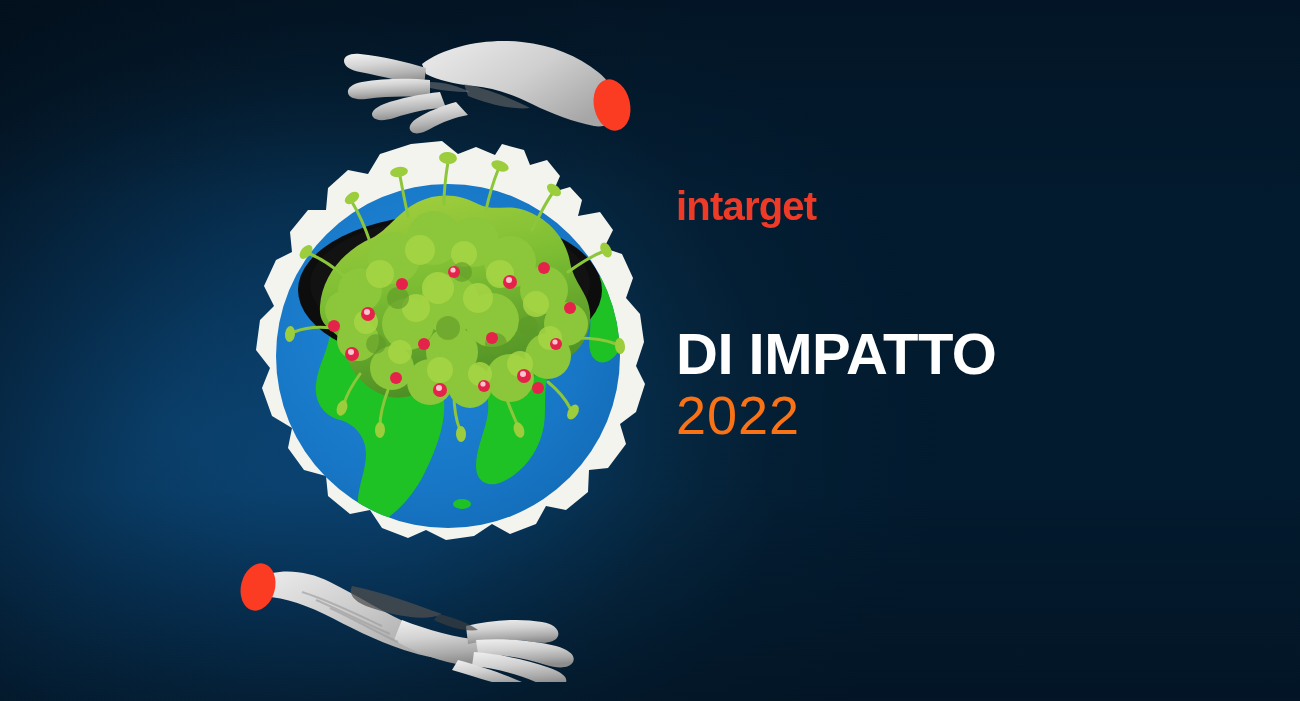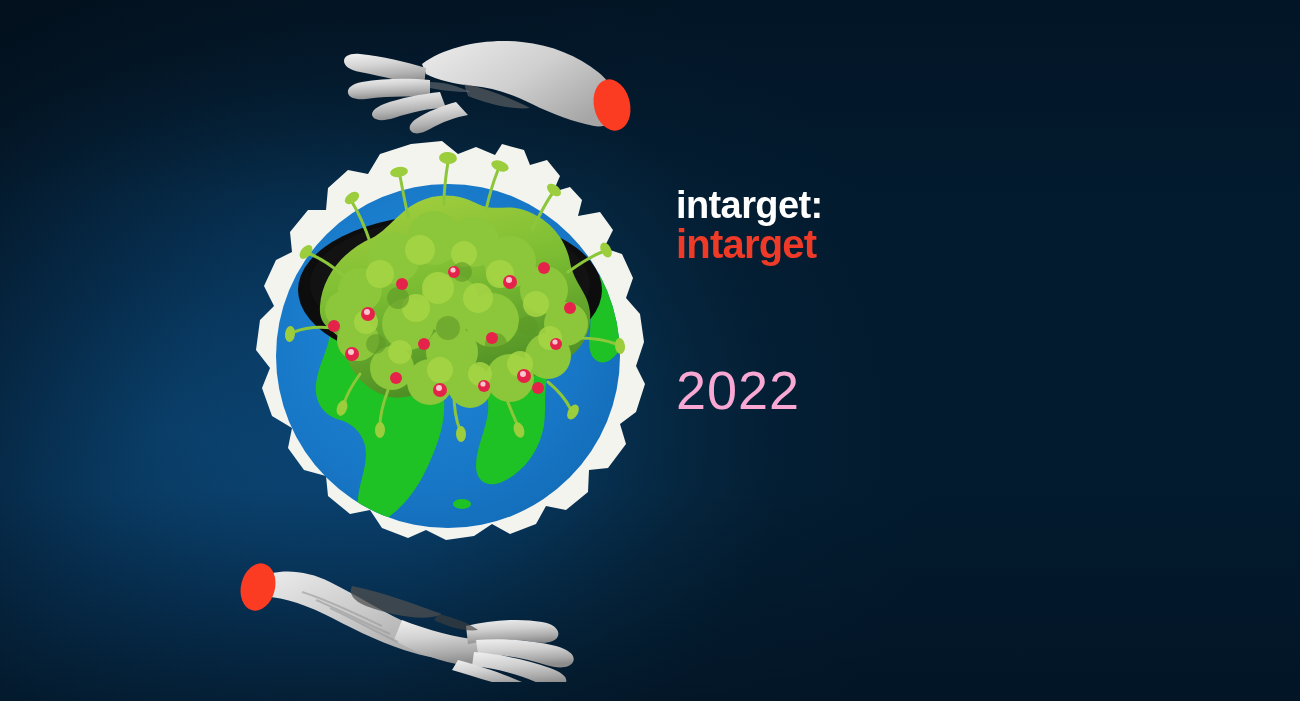--- a/index.html
+++ b/index.html
@@ -107,21 +107,21 @@
     line-height: 1.02;
     color: #ffffff;
   }
   .headline-year {
     display: block;
     margin-top: 4px;
     font-size: 54px;
     font-weight: 300;
     letter-spacing: 1px;
     line-height: 1.05;
-    color: #f9a8d4;
+    color: #f97316;
   }
 </style>
 </head>
 <body>
 
 <div id="cover">
 
   <div class="bg-base"></div>
   <div class="bg-glow"></div>
   <div class="bg-vignette"></div>
@@ -397,23 +397,23 @@
         <path d="M98 52 C120 62, 144 76, 166 86"></path>
       </g>
 
       <ellipse cx="26" cy="31" rx="17" ry="24" transform="rotate(14 26 31)" fill="#fb3b22"></ellipse>
     </svg>
   </div>
 
   <div class="textblock">
 
     <div class="logo">
-      <span class="logo-word">intarget:</span>
       <span class="logo-tag">intarget</span>
     </div>
 
     <div class="headline">
+      <span class="headline-line">DI IMPATTO</span>
       <span class="headline-year">2022</span>
     </div>
 
   </div>
 
 </div>
 
 </body></html>

